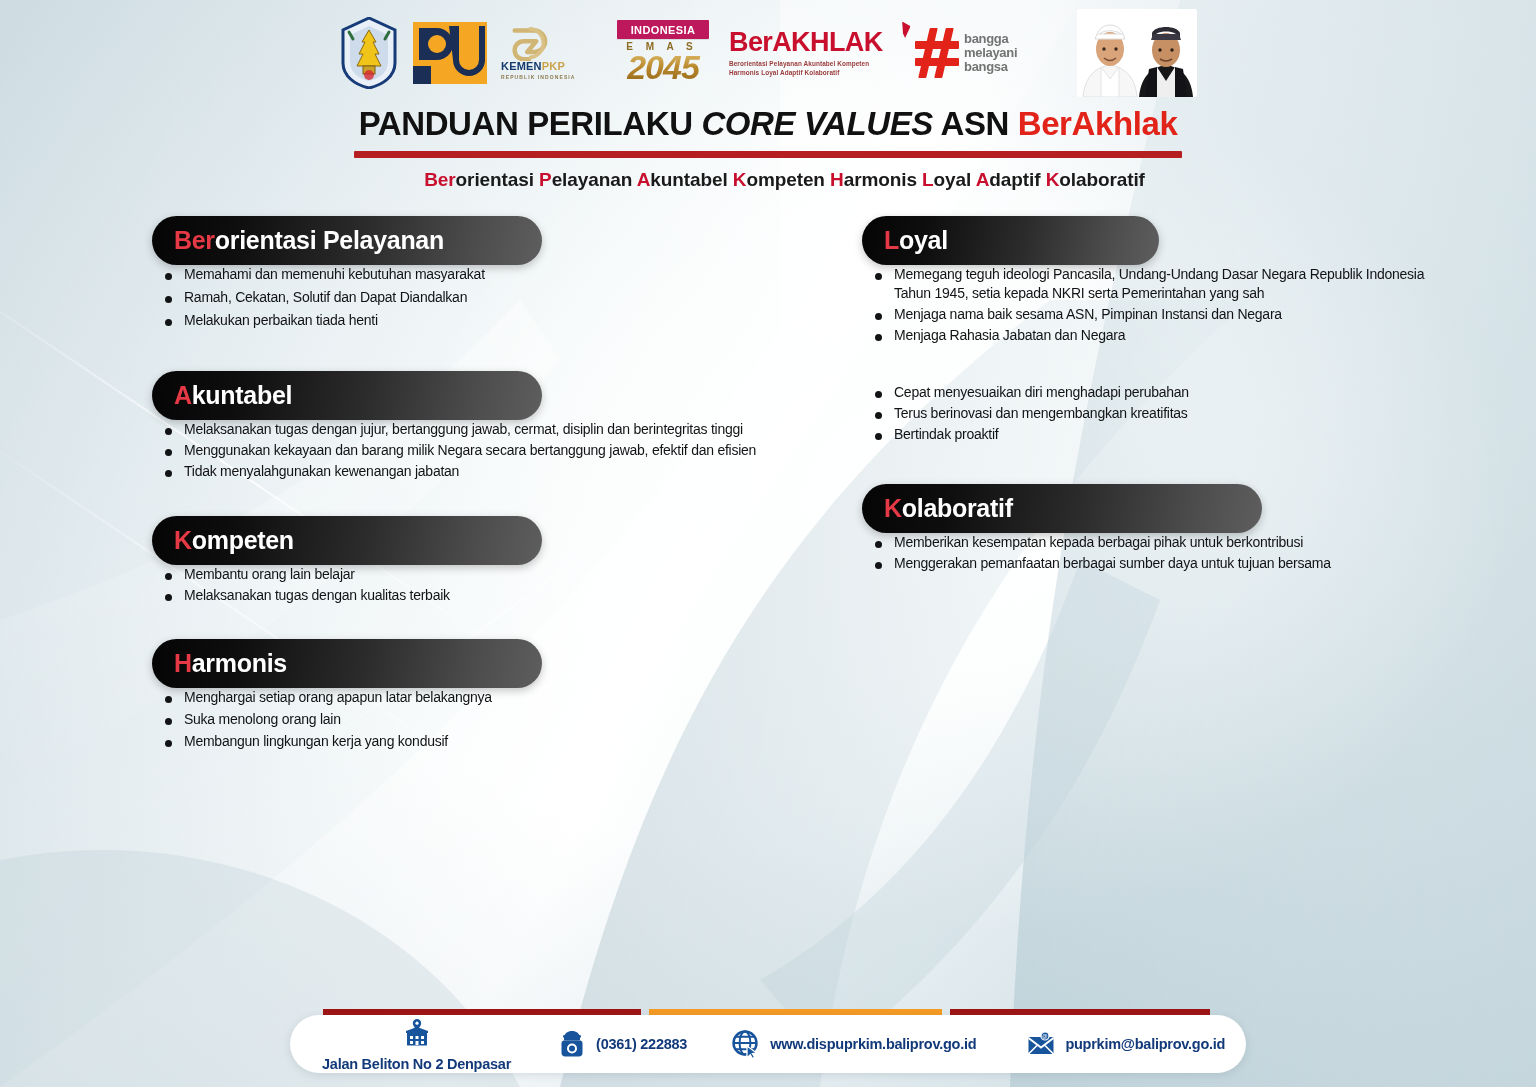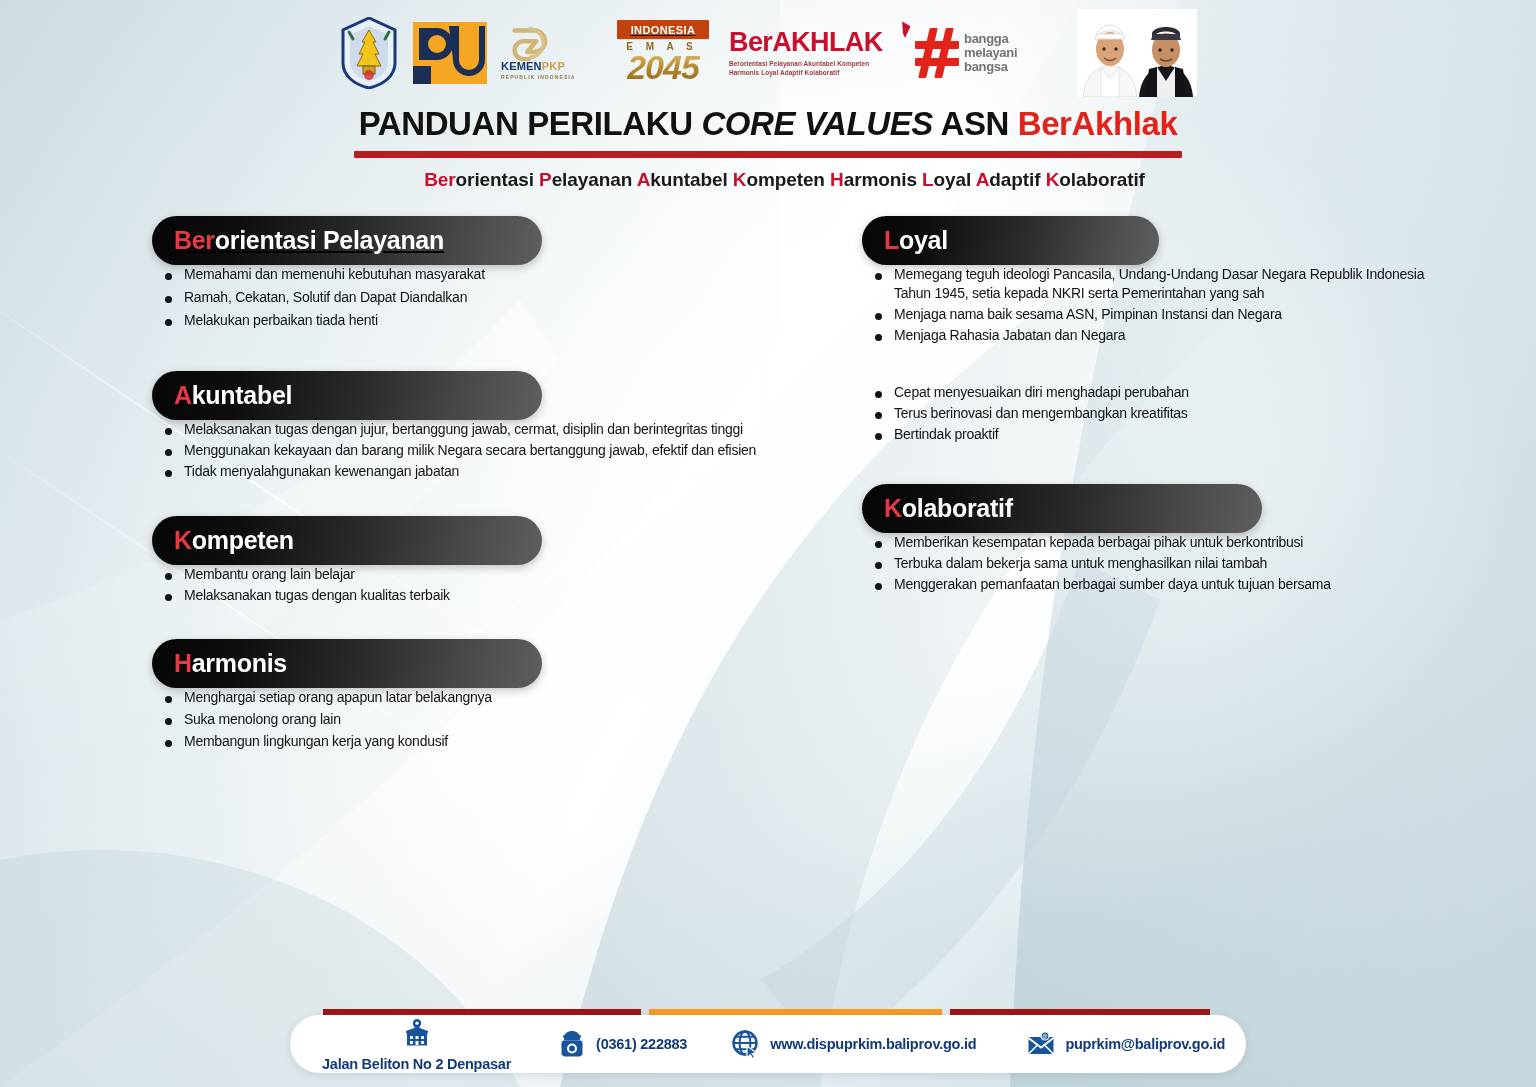--- a/index.html
+++ b/index.html
@@ -39,24 +39,23 @@
 
   .logo-bali{width:60px;height:72px;position:relative;}
   .logo-pu{width:74px;height:62px;position:relative;}
   .logo-kemen{width:96px;height:66px;position:relative;display:flex;flex-direction:column;justify-content:center;}
   .kemen-txt{font-size:11px;font-weight:bold;letter-spacing:.2px;line-height:1;}
   .kemen-txt .k1{color:#123a6d;}
   .kemen-txt .k2{color:#c9a24a;}
   .kemen-sub{font-size:5px;color:#8c7a4e;letter-spacing:1.1px;margin-top:2px;font-weight:bold;}
   .logo-ie{width:104px;height:74px;position:relative;}
   .ie-band{
-    position:absolute;left:6px;top:4px;width:92px;height:19px;background:#c2410c;
+    position:absolute;left:6px;top:4px;width:92px;height:19px;background:#be185d;
     display:flex;align-items:center;justify-content:center;border-radius:1px;
     box-shadow:0 1px 0 rgba(0,0,0,.1);
-    text-decoration:underline;
   }
   .ie-band span{color:#fff;font-size:11px;font-weight:bold;letter-spacing:.4px;}
   .ie-emas{position:absolute;left:5px;top:25px;width:92px;text-align:center;font-size:10px;letter-spacing:5px;color:#8c6b22;font-weight:bold;}
   .ie-2045{position:absolute;left:0;top:32px;width:104px;text-align:center;font-size:34px;font-weight:bold;
     background:linear-gradient(180deg,#e8c979 0%,#b9882c 50%,#8d6318 100%);
     -webkit-background-clip:text;background-clip:text;color:transparent;letter-spacing:-1px;font-style:italic;}
 
   .logo-ba{width:172px;height:66px;position:relative;display:flex;flex-direction:column;justify-content:center;}
   .ba-main{font-size:27px;font-weight:bold;color:#c8102e;letter-spacing:-.6px;line-height:1;position:relative;}
   .ba-tick{position:absolute;right:-9px;top:-7px;width:9px;height:16px;background:#c8102e;
@@ -120,21 +119,21 @@
   .lb-2 li{margin-bottom:2px;}
   .lb-3{padding-top:25px;}
   .lb-3 li{margin-bottom:2px;}
   .lb-4{padding-top:24px;}
   .lb-4 li{margin-bottom:3px;}
 
   .rb{padding-top:22px;}
   .rb li{margin-bottom:2px;}
 
   
-  .pw-bero{width:390px;text-decoration:underline;}
+  .pw-bero{width:390px;}
   .pw-akun{width:390px;}
   .pw-komp{width:390px;}
   .pw-harm{width:390px;}
   .pw-loyal{width:297px;}
   .pw-adap{width:400px;}
   .pw-kola{width:400px;}
 
   .gap-a{height:37px;}
   .gap-b{height:33px;}
   .gap-c{height:32px;}
@@ -377,21 +376,20 @@
     </div>
 
     <div class="gap-r2"></div>
 
     <div class="section">
       <div class="pill pw-kola">
         <span class="pill-txt"><span class="ini">K</span><span>olaboratif</span></span>
       </div>
       <ul class="bullets rb">
         <li>Memberikan kesempatan kepada berbagai pihak untuk berkontribusi</li>
-        <li>Terbuka dalam bekerja sama untuk menghasilkan nilai tambah</li>
         <li>Menggerakan pemanfaatan berbagai sumber daya untuk tujuan bersama</li>
       </ul>
     </div>
 
   </div>
 
   <div class="footer">
     <div class="fbars">
       <div class="fbar r1"></div>
       <div class="fbar o"></div>

